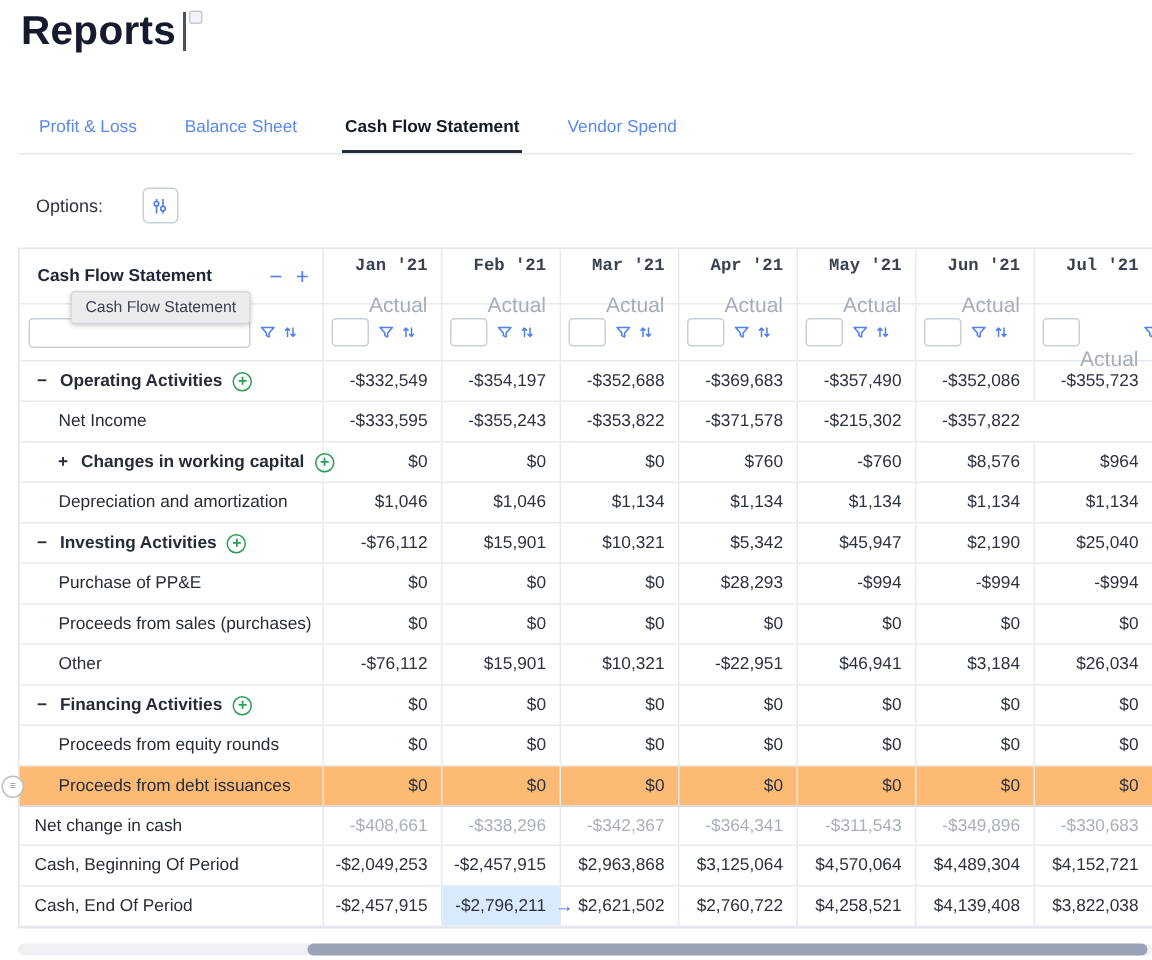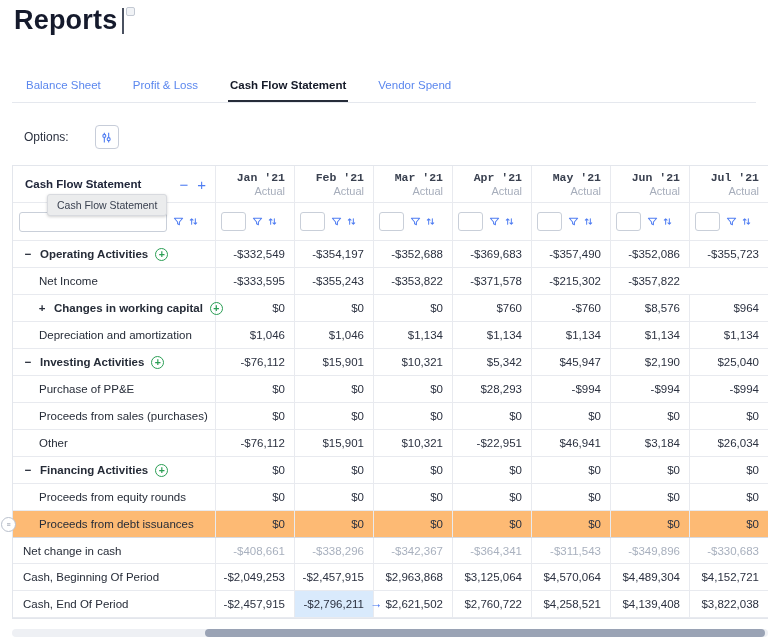--- a/index.html
+++ b/index.html
@@ -21,30 +21,30 @@
   
   .options { position:absolute; top:125px; left:24px; display:flex; align-items:center; gap:26px; }
   .options-label { font-size:12px; color:#2c3240; }
   .options-btn { width:24px; height:24px; border:1px solid #c7cdd9; border-radius:4px; background:#fff; display:flex; align-items:center; justify-content:center; cursor:pointer; }
   
   .table { position:absolute; top:165px; left:12px; width:756px; border:1px solid #e3e6ec; border-right:none; background:#fff; }
   .t-row { display:flex; border-bottom:1px solid #e8eaef; }
   .cell { border-right:1px solid #e8eaef; flex:none; }
   .cell.first { width:203px; }
   .cell.month { width:79px; }
-  .t-row .cell.month:last-child { width:78px; border-right:none; }
+  .t-row .cell.month:last-child { width:78px; border-right:none;gap:36px; }
   
   .t-row.header { height:37px; }
   .hdr-first { display:flex; align-items:center; padding-left:12px; }
   .tbl-title { font-size:11.5px; font-weight:700; color:#20263a; }
   .hbtns { margin-left:auto; margin-right:9px; display:flex; gap:9px; }
   .hbtn { color:#4f7df2; font-size:15px; line-height:15px; cursor:pointer; }
   .mh { display:flex; flex-direction:column; align-items:flex-end; padding:5px 9px 0 0; }
   .mh-label { font-size:11.5px; font-weight:700; color:#3a4150;font-family:Liberation Mono, monospace; }
-  .mh-sub { font-size:11px; color:#a6adbb; margin-top:1px; }
+  .mh-sub { font-size:14px; color:#a6adbb; margin-top:11px; }
   
   .t-row.filter { height:38px; }
   .fcell { display:flex; align-items:center; }
   .fcell.first { padding-left:6px; }
   .fsearch { width:148px; height:20px; border:1px solid #c9cfd9; border-radius:3px; outline:none; font-size:11px; padding:0 5px; }
   .fmini { width:25px; height:19px; border:1px solid #c9cfd9; border-radius:3px; outline:none; font-size:11px; padding:0 3px; margin-left:5px; }
   .ficon { display:flex; align-items:center; margin-left:6px; cursor:pointer; }
   .ficon.s { margin-left:4px; }
   
   .tooltip { position:absolute; top:28px; left:34px; background:#ebeced; border:1px solid #d8dadf; border-radius:3px; padding:4px 9px; font-size:10.5px; color:#3a4150; box-shadow:0 1px 3px rgba(0,0,0,.18); z-index:6; }
@@ -72,22 +72,22 @@
 </head>
 <body>
 
 <div class="title-row">
   <h1 class="page-title">Reports</h1>
   <span class="title-caret"></span>
   <span class="title-handle"></span>
 </div>
 
 <div class="tabs">
+  <div class="tab">Profit &amp; Loss</div>
   <div class="tab">Balance Sheet</div>
-  <div class="tab">Profit &amp; Loss</div>
   <div class="tab active">Cash Flow Statement</div>
   <div class="tab">Vendor Spend</div>
 </div>
 
 <div class="options">
   <span class="options-label">Options:</span>
   <span class="options-btn">
     <svg width="13" height="13" viewBox="0 0 24 24" fill="none" stroke="#4f7df2" stroke-width="2">
       <path d="M8 3v18M16 3v18"></path>
         <circle cx="8" cy="9" r="2.8" fill="#ffffff"></circle>

